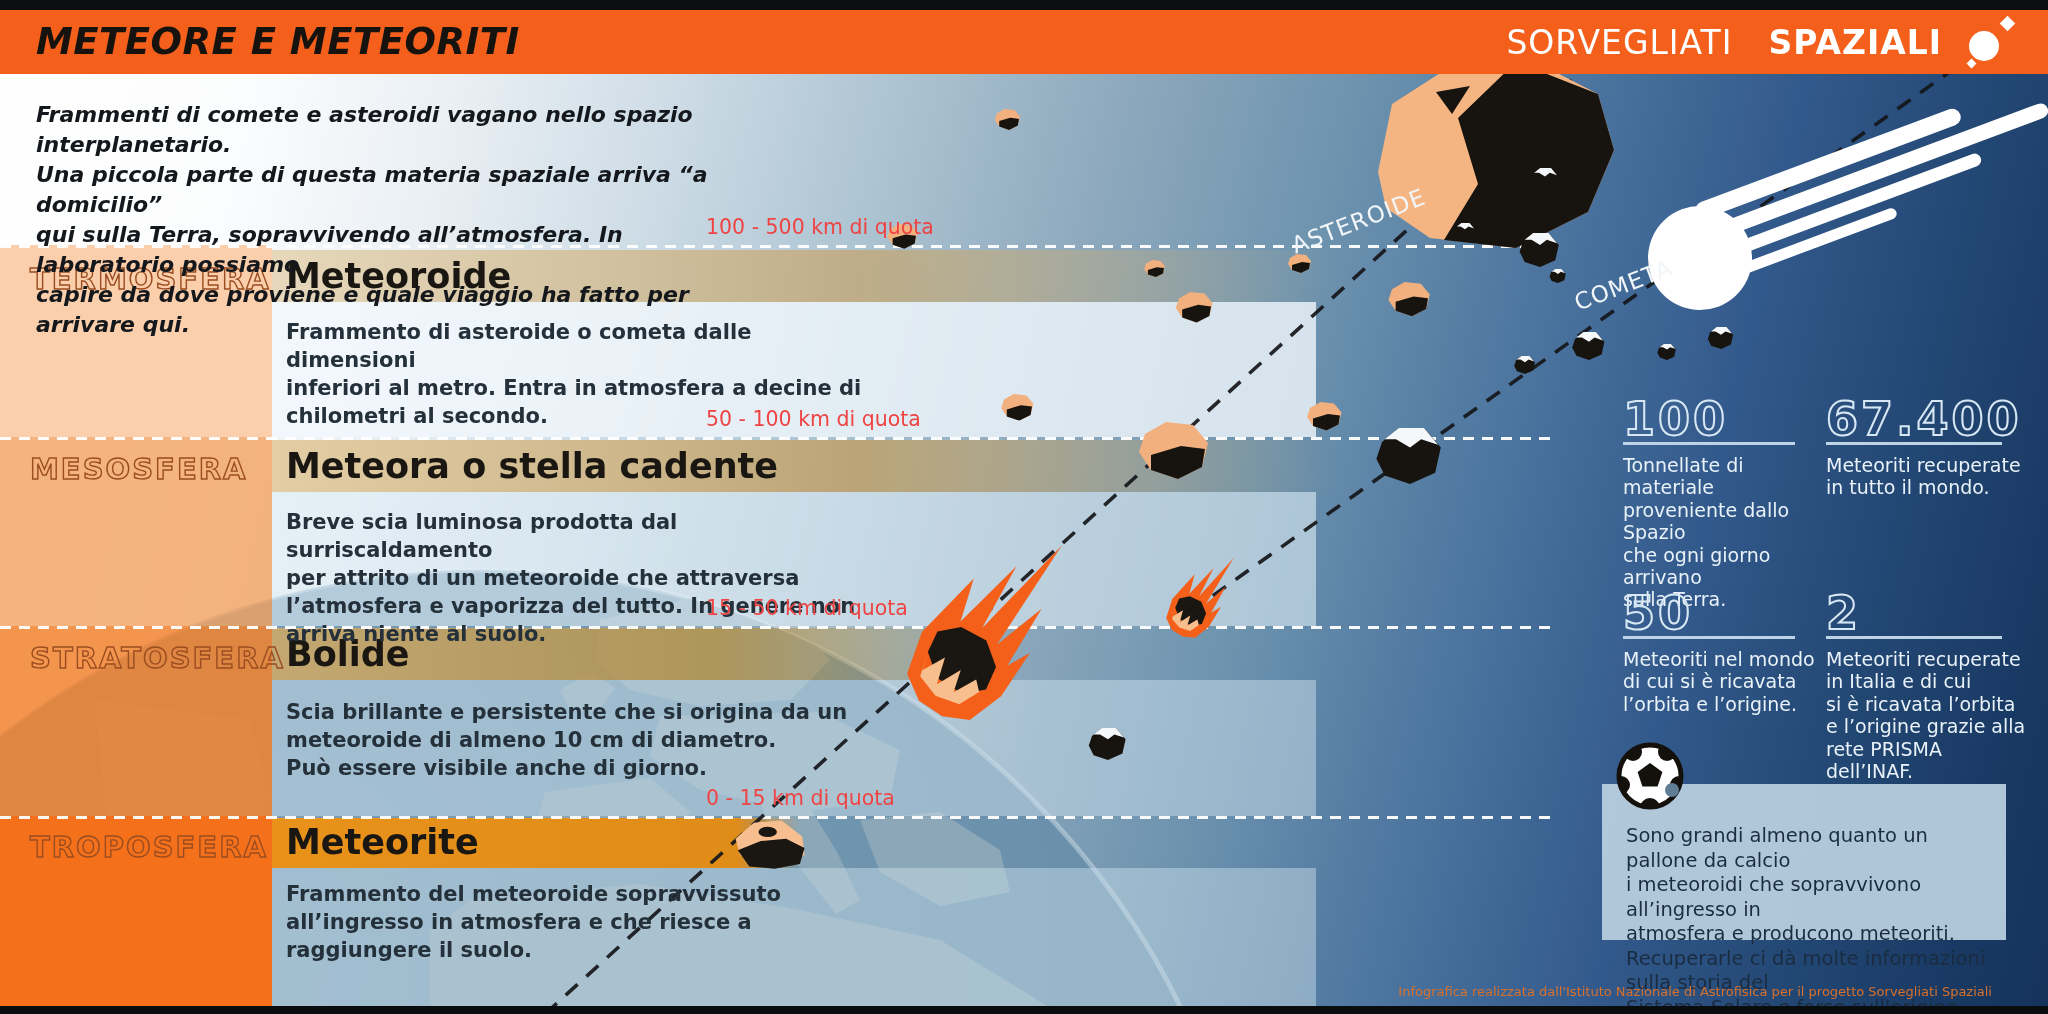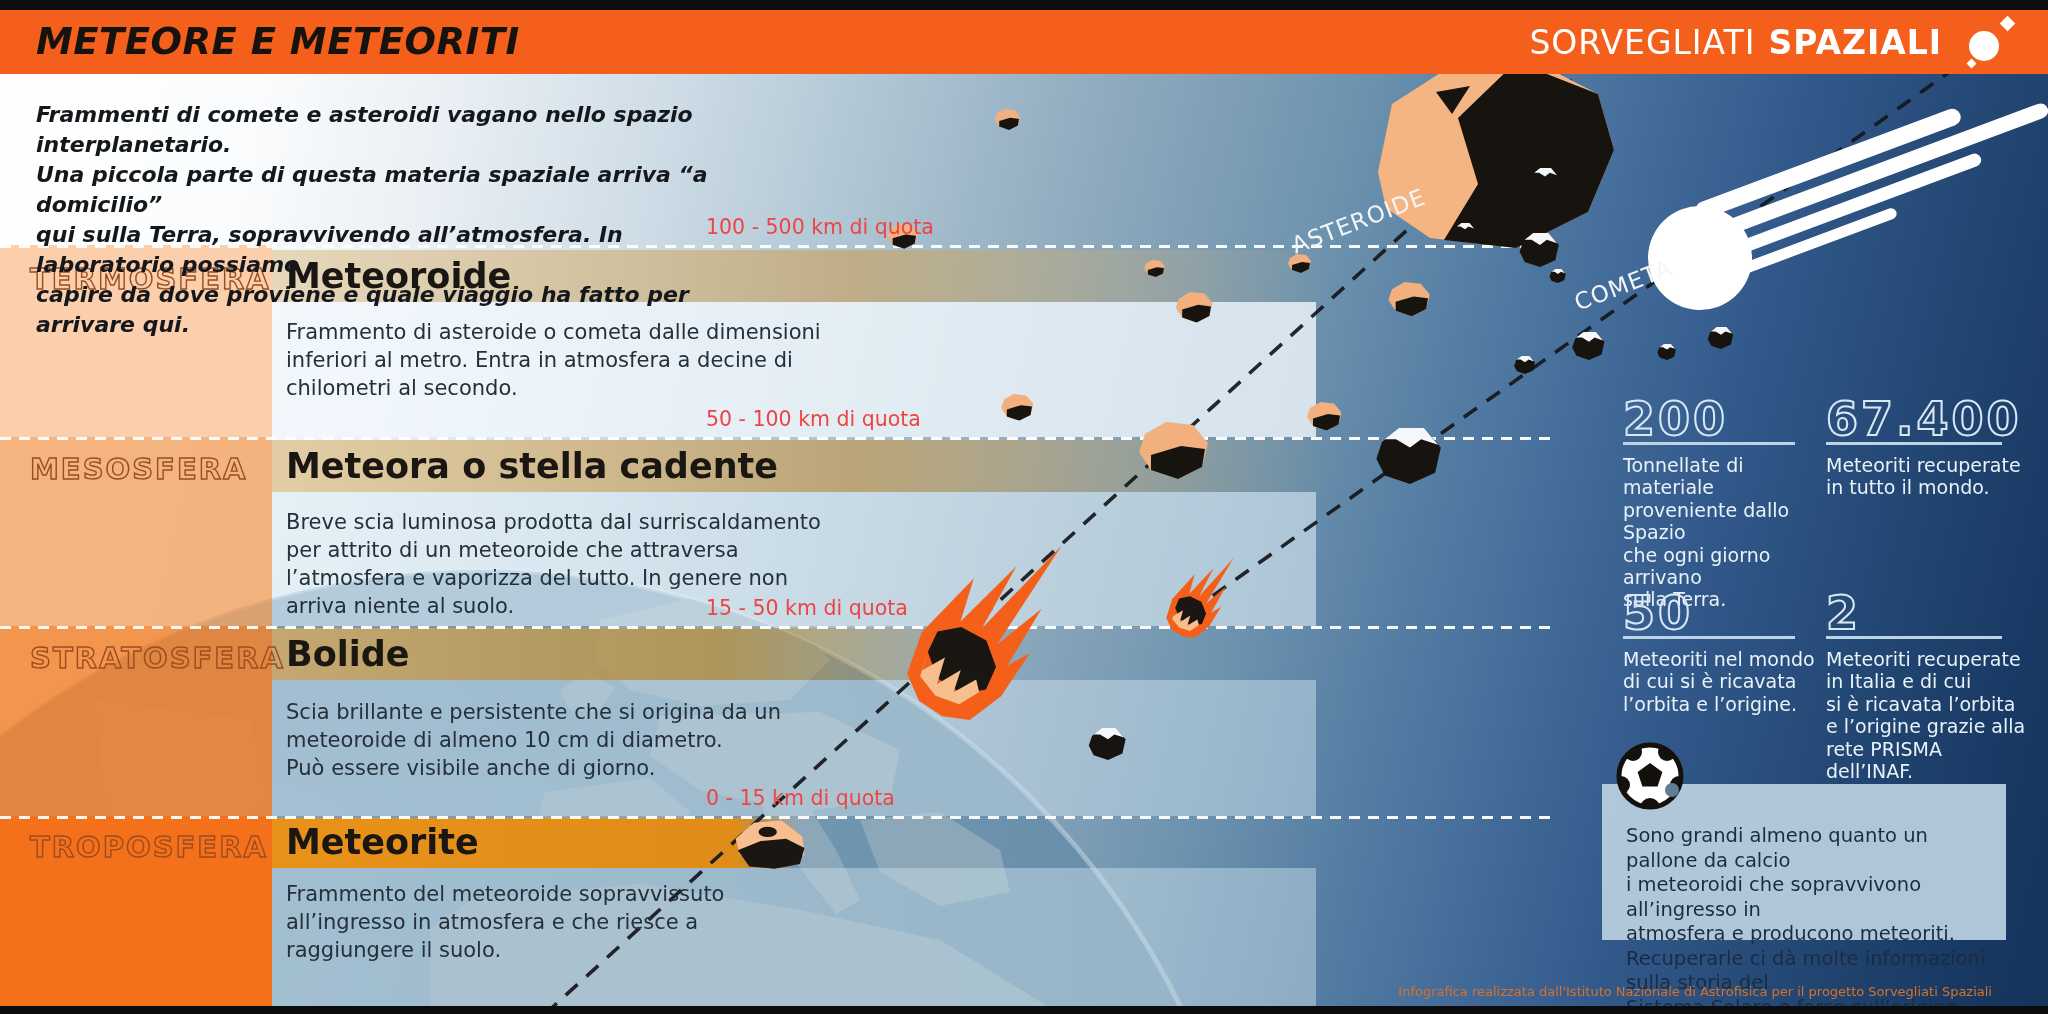--- a/index.html
+++ b/index.html
@@ -16,21 +16,21 @@
 
   svg.layer{position:absolute;inset:0;}
 
   
   .topbar{left:0;top:0;width:2048px;height:10px;background:#0d0e10;}
   .header{left:0;top:10px;width:2048px;height:64px;background:#f4601c;}
   .title{left:36px;top:10px;height:52px;line-height:64px;font-size:37px;
          font-weight:800;font-style:italic;color:#16130f;letter-spacing:.5px;}
   .brand{right:30px;top:10px;height:64px;display:flex;align-items:center;gap:12px;}
   .brand .light{font-size:33px;font-weight:400;color:#fff;letter-spacing:1px;}
-  .brand .bold{font-size:33px;font-weight:700;color:#fff;letter-spacing:1px;margin-left:1px;}
+  .brand .bold{font-size:33px;font-weight:700;color:#fff;letter-spacing:1px;margin-left:24px;}
 
   
   .intro{left:36px;top:100px;width:700px;font-size:22px;font-weight:700;
          font-style:italic;color:#14181c;line-height:30px;white-space:pre-line;}
 
   
   .side{left:0;width:272px;}
   .side.t1{top:245px;height:192px;background:#fbceac;}
   .side.t2{top:437px;height:189px;background:rgba(243,161,95,.8);}
   .side.t3{top:626px;height:190px;background:rgba(242,131,47,.85);}
@@ -43,21 +43,21 @@
   .band.b1{top:250px;width:1068px;background:linear-gradient(90deg,rgba(230,214,184,.95),rgba(193,169,122,.85) 55%,rgba(187,162,112,0) 100%);}
   .band.b2{top:440px;width:1068px;background:linear-gradient(90deg,rgba(226,203,160,.95),rgba(190,160,104,.85) 55%,rgba(185,155,98,0) 100%);}
   .band.b3{top:628px;width:738px;background:linear-gradient(90deg,rgba(203,169,107,.92),rgba(183,145,67,.8) 60%,rgba(178,140,62,0) 100%);}
   .band.b4{top:818px;height:50px;width:528px;background:linear-gradient(90deg,#e8921b,#e08c18 88%,rgba(224,140,24,0) 100%);}
   .term{left:286px;font-size:35px;font-weight:700;color:#1a1713;height:60px;line-height:52px;}
   .panel{left:272px;width:1044px;}
   .panel.p1{top:302px;height:135px;background:rgba(241,248,252,.8);}
   .panel.p2{top:492px;height:134px;background:rgba(221,236,245,.6);}
   .panel.p3{top:680px;height:136px;background:rgba(204,224,236,.5);}
   .panel.p4{top:868px;height:138px;background:rgba(203,223,235,.48);}
-  .desc{left:286px;width:580px;font-size:21px;color:#24303a;line-height:28px;white-space:pre-line;}
+  .desc{left:286px;width:580px;font-size:21px;color:#24303a;line-height:28px;white-space:pre-line;font-weight:bold;}
 
   
   .dash{left:0;width:1556px;height:3px;
         background:repeating-linear-gradient(90deg,rgba(255,255,255,.95) 0 11px,rgba(255,255,255,0) 11px 19px);}
   .quota{left:706px;width:400px;font-size:20.5px;color:#ef4444;}
 
   
   .spacelabel{font-size:23px;color:#f2f6f9;letter-spacing:1px;transform:rotate(-21deg);}
 
   
@@ -292,21 +292,21 @@
       <rect x="48" y="6" width="11" height="11" fill="#ffffff" transform="rotate(45 53.5 11.5)"></rect>
       <rect x="14" y="48" width="7" height="7" fill="#ffffff" transform="rotate(45 17.5 51.5)"></rect>
     </svg>
   </div>
 
   <div class="abs intro">Frammenti di comete e asteroidi vagano nello spazio interplanetario.
 Una piccola parte di questa materia spaziale arriva “a domicilio”
 qui sulla Terra, sopravvivendo all’atmosfera. In laboratorio possiamo
 capire da dove proviene e quale viaggio ha fatto per arrivare qui.</div>
 
-  <div class="abs stat-num" style="left:1623px;top:392px">200</div>
+  <div class="abs stat-num" style="left:1623px;top:392px">100</div>
   <div class="abs stat-line" style="left:1623px;top:442px;width:172px"></div>
   <div class="abs stat-text" style="left:1623px;top:454px">Tonnellate di materiale
 proveniente dallo Spazio
 che ogni giorno arrivano
 sulla Terra.</div>
 
   <div class="abs stat-num" style="left:1826px;top:392px">67.400</div>
   <div class="abs stat-line" style="left:1826px;top:442px;width:176px"></div>
   <div class="abs stat-text" style="left:1826px;top:454px">Meteoriti recuperate
 in tutto il mondo.</div>

